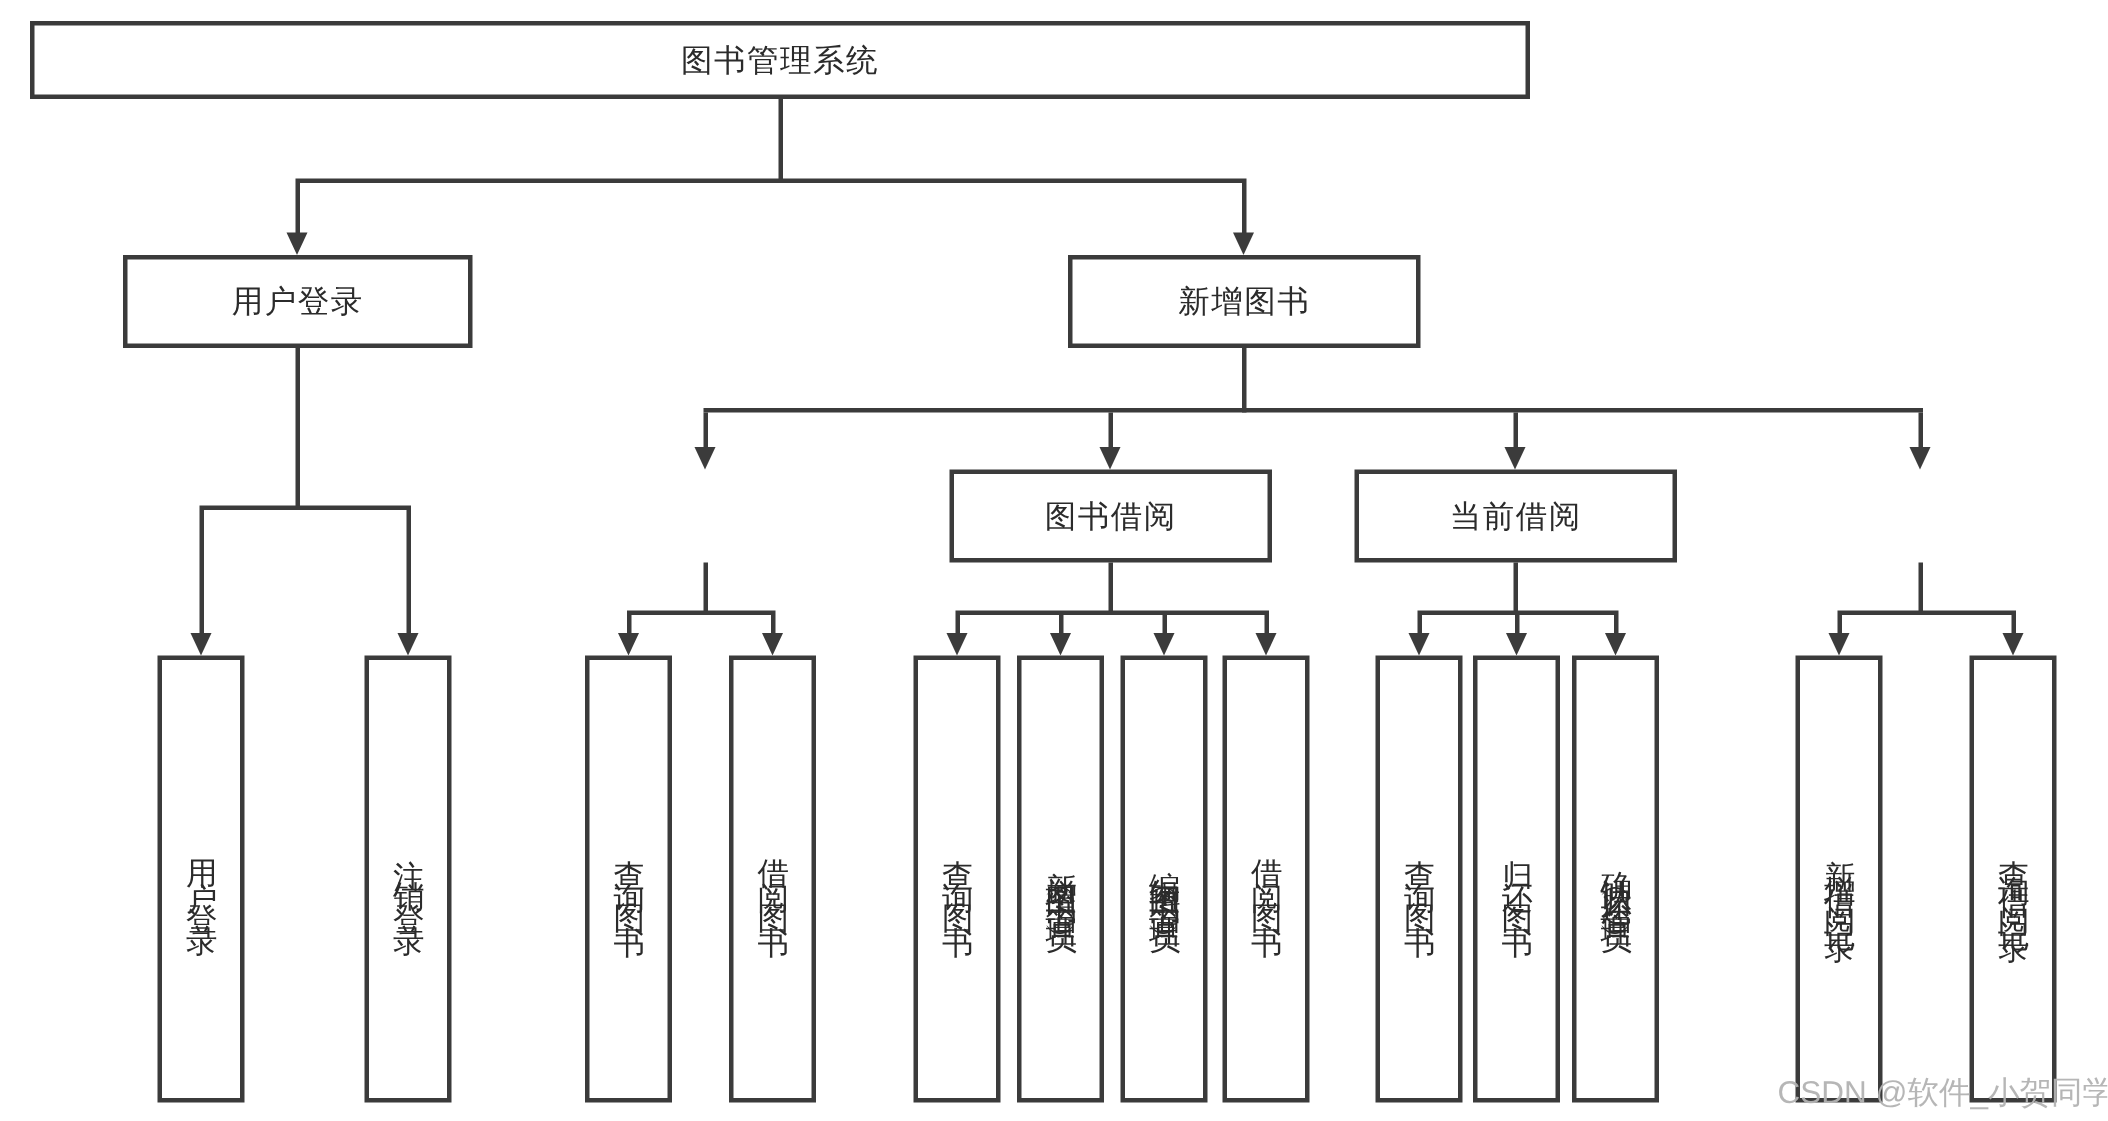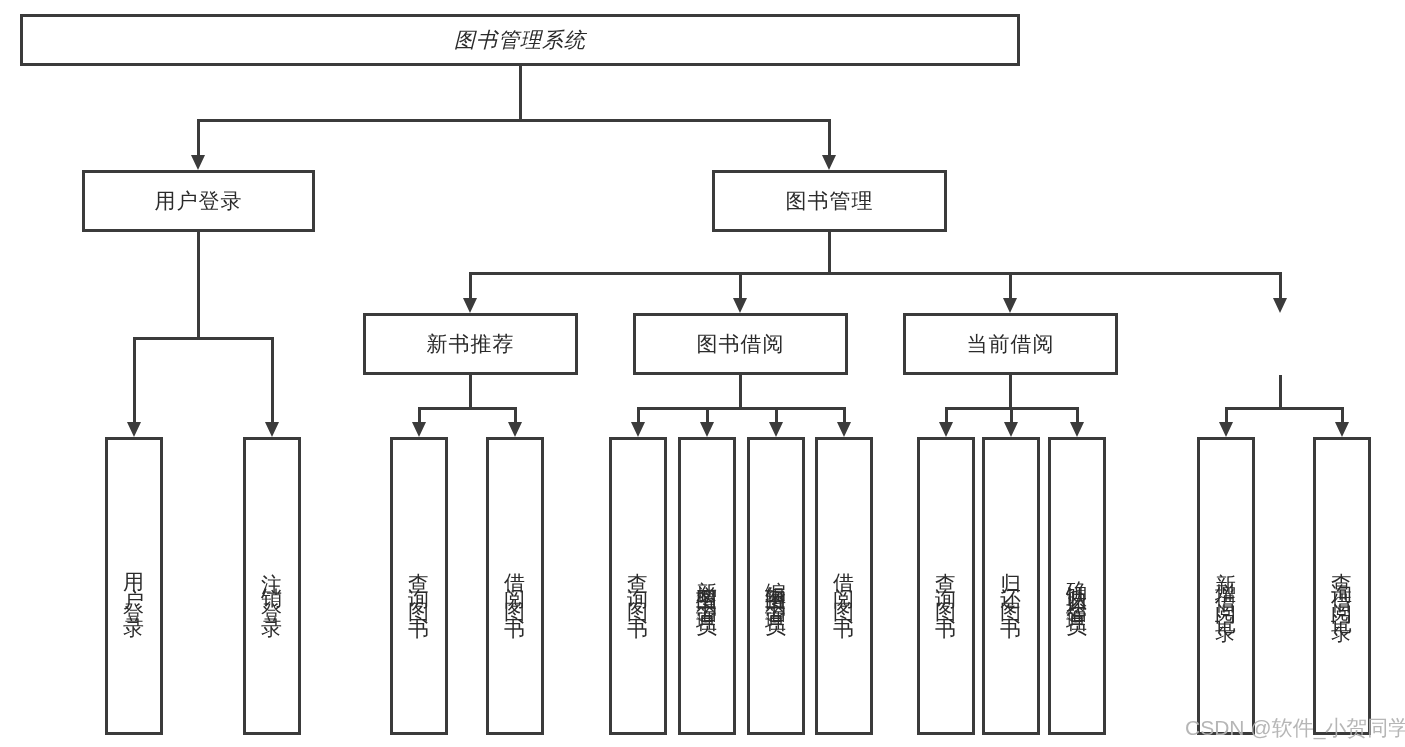--- a/index.html
+++ b/index.html
@@ -16,21 +16,21 @@
     box-sizing: border-box;
     border: 3px solid #3b3b3b;
     background: #ffffff;
     display: flex;
     align-items: center;
     justify-content: center;
     color: #2b2b2b;
   }
   .root {
     left: 20px; top: 14px; width: 1000px; height: 52px;
-    font-size: 21px; letter-spacing: 1px; font-style: italic;
+    font-size: 21px; letter-spacing: 1px;
   }
   .branch { top: 170px; height: 62px; font-size: 21px; letter-spacing: 1px; }
   .branch-a { left: 82px;  width: 233px; }
   .branch-b { left: 712px; width: 235px; }
   .section { top: 313px; width: 215px; height: 62px; font-size: 21px; letter-spacing: 1px; }
   .leaf { top: 437px; width: 58px; height: 298px; }
   .vtext {
     writing-mode: vertical-rl;
     font-size: 21px;
     letter-spacing: 15px;
@@ -62,26 +62,23 @@
 <div class="canvas">
 
   <div class="node root">
     <span>图书管理系统</span>
   </div>
 
   <div class="node branch branch-a">
     <span>用户登录</span>
   </div>
   <div class="node branch branch-b">
-    <span>图书管理</span>
+    <span>新增图书</span>
   </div>
 
-  <div class="node section" style="left:363px">
-    <span>新书推荐</span>
-  </div>
   <div class="node section" style="left:903px">
     <span>当前借阅</span>
   </div>
   <div class="node section" style="left:633px">
     <span>图书借阅</span>
   </div>
 
   <div class="node leaf" style="left:105px">
     <span class="vtext">用户登录</span>
   </div>

